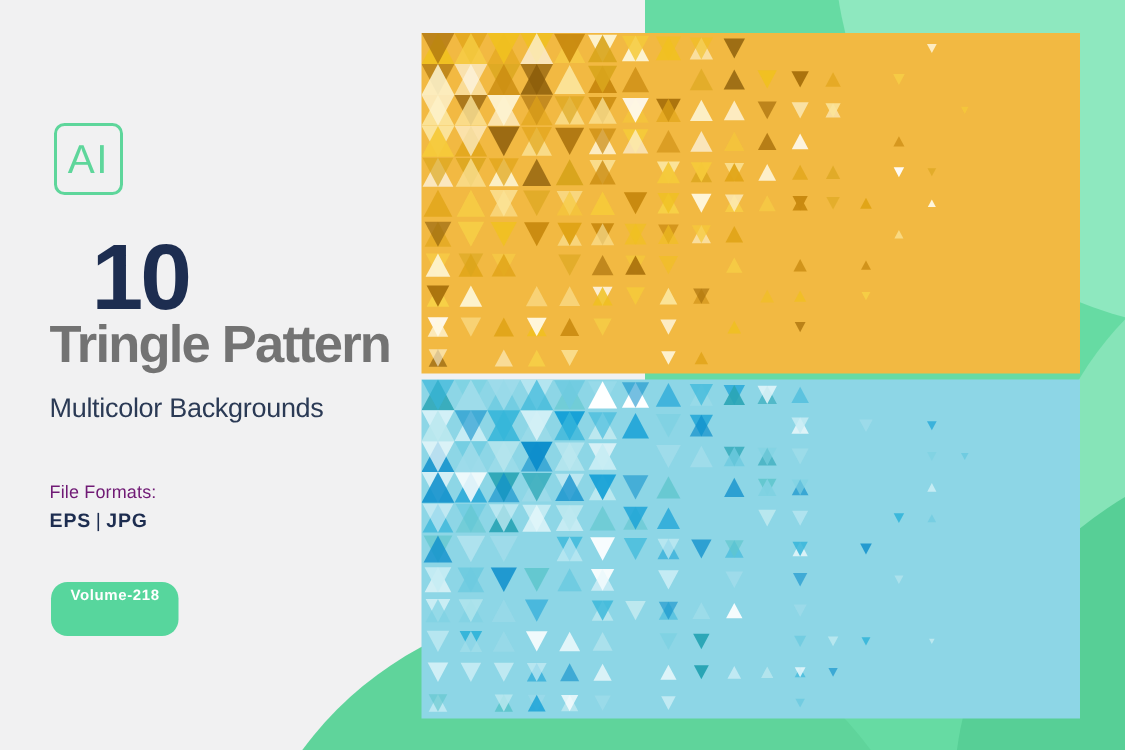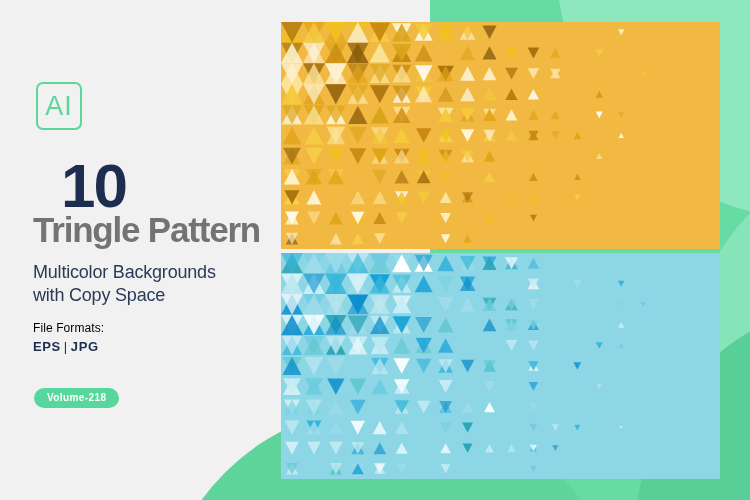--- a/index.html
+++ b/index.html
@@ -57,32 +57,32 @@
     letter-spacing:-1.2px;line-height:1;white-space:nowrap;
   }
   #subtitle{
     position:absolute;left:33px;top:249px;
     font-size:18px;font-weight:400;color:#2b3a55;
     line-height:1.28;letter-spacing:-0.2px;margin-top:12px;
   }
 
   #formats-label{
     position:absolute;left:33px;top:321px;
-    font-size:12px;color:#000000;font-weight:400;letter-spacing:.1px;
+    font-size:12px;color:#701a75;font-weight:400;letter-spacing:.1px;
   }
   #formats-value{
     position:absolute;left:33px;top:339px;
     font-size:13px;color:#1d2d50;font-weight:bold;letter-spacing:.6px;
   }
   #formats-value .sep{font-weight:400;color:#1d2d50;padding:0 3px;}
 
   #volume-badge{
     position:absolute;left:34px;top:388px;
     background:#57d69d;color:#ffffff;border-radius:11px;
-    padding:4px 13px 5px 13px;font-size:10px;font-weight:bold;
+    padding:4px 13px 21px 13px;font-size:10px;font-weight:bold;
     letter-spacing:.4px;display:inline-block;text-align:center;
   }
 
   
   .panel{position:absolute;overflow:hidden;}
   #panel-orange{left:281px;top:22px;width:439px;height:227px;background:#f2b942;}
   #panel-blue{left:281px;top:253px;width:439px;height:226px;background:#8dd6e6;}
   .panel svg{display:block;width:100%;height:100%;}
 </style>
 </head>
@@ -100,21 +100,20 @@
 
     <div id="ai-badge">
       <span>AI</span>
     </div>
 
     <div id="count">10</div>
     <div id="title">Tringle Pattern</div>
 
     <div id="subtitle">
       <div>Multicolor Backgrounds</div>
-      <div>with Copy Space</div>
     </div>
 
     <div id="formats-label">File Formats:</div>
     <div id="formats-value"><span>EPS</span><span class="sep">|</span><span>JPG</span></div>
 
     <div id="volume-badge">Volume-218</div>
   </div>
 
   <div class="panel" id="panel-orange">
     <svg id="svg-orange" viewBox="0 0 439 227" preserveAspectRatio="none">

